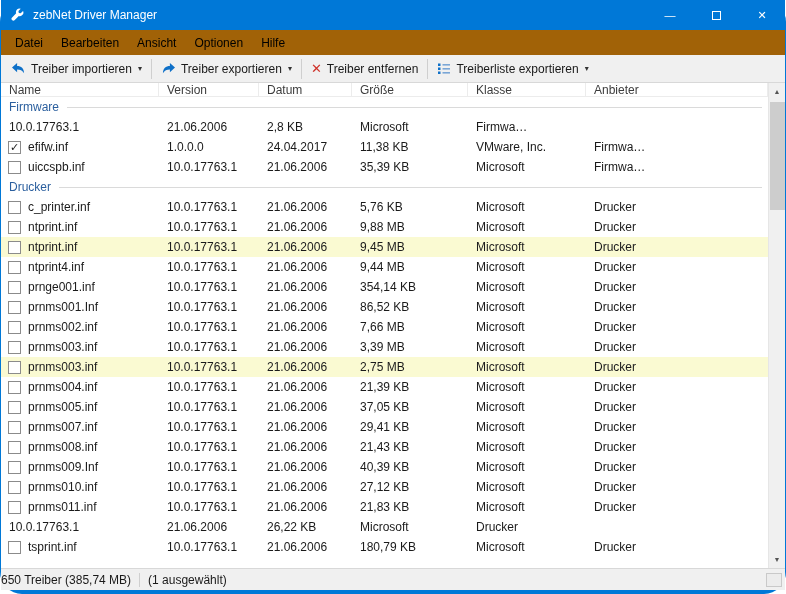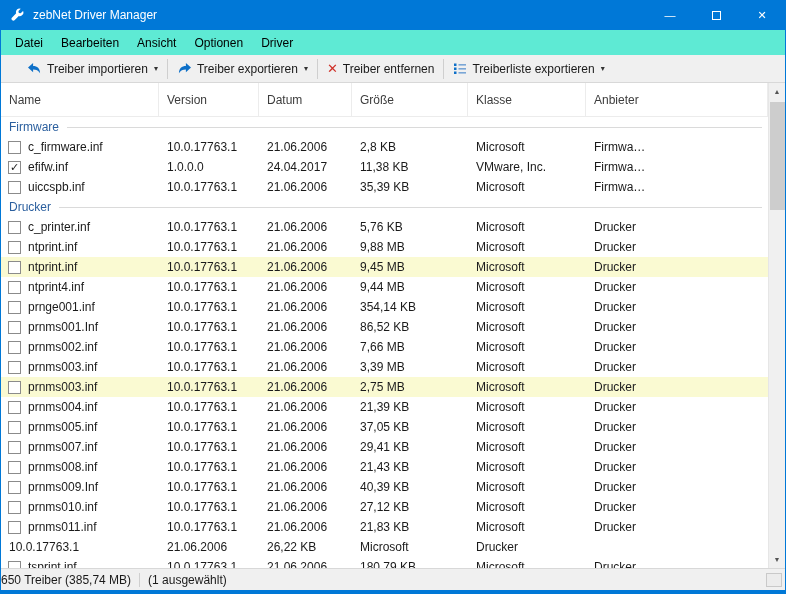--- a/index.html
+++ b/index.html
@@ -2,47 +2,47 @@
 <html><head>
 <meta charset="utf-8">
 <style>
   * { box-sizing: border-box; }
   html, body { margin:0; padding:0; width:786px; height:594px; overflow:hidden; }
   body { font-family:"Liberation Sans","DejaVu Sans",sans-serif; font-size:12px; color:#1a1a1a; }
 
   .window {
     width:786px; height:594px;
     border-left:1px solid #0078D7; border-right:1px solid #0078D7; border-bottom:4px solid #0078D7;
-    display:flex; flex-direction:column; background:#fff;
+    display:flex; flex-direction:column; background:#fff;border-radius:22px;
   }
 
   
   .titlebar { height:30px; flex:0 0 auto; background:#0078D7; color:#fff; display:flex; align-items:center; }
   .title-icon { width:15px; height:15px; margin:0 8px 0 9px; flex:0 0 auto; }
   .title-text { font-size:12px; white-space:nowrap; }
   .win-controls { margin-left:auto; display:flex; height:100%; }
   .win-btn { width:46px; height:100%; display:flex; align-items:center; justify-content:center; color:#fff; font-size:11px; cursor:default; }
   .max-box { width:9px; height:9px; border:1px solid #fff; display:inline-block; }
 
   
-  .menubar { height:25px; flex:0 0 auto; background:#5eead4; display:flex; align-items:flex-start; padding-left:5px; }
+  .menubar { height:25px; flex:0 0 auto; background:#a16207; display:flex; align-items:flex-start; padding-left:5px; }
   .menu-item { padding:0 9px; height:100%; display:flex; align-items:center; color:#000; }
 
   
-  .toolbar { height:28px; flex:0 0 auto; background:#f0f0f0; border-bottom:1px solid #d8d8d8; display:flex; align-items:center; padding-left:20px; }
+  .toolbar { height:28px; flex:0 0 auto; background:#f0f0f0; border-bottom:1px solid #d8d8d8; display:flex; align-items:center; padding-left:4px; }
   .tool-btn { display:flex; align-items:center; gap:5px; padding:0 6px; height:24px; white-space:nowrap; }
   .caret { font-size:8px; color:#333; margin-left:1px; }
   .tool-sep { width:1px; height:20px; background:#cfcfcf; margin:0 3px; flex:0 0 auto; }
   .x-icon { color:#cf3028; font-weight:bold; font-size:13px; line-height:1; }
 
   
   .body-area { flex:1; display:flex; overflow:hidden; background:#fff; }
   .content { flex:1; display:flex; flex-direction:column; overflow:hidden; }
 
-  .colheader { height:34px; flex:0 0 auto; display:grid; grid-template-columns:158px 100px 93px 116px 118px 1fr; border-bottom:1px solid #ececec; background:#fff; }
+  .colheader { height:14px; flex:0 0 auto; display:grid; grid-template-columns:158px 100px 93px 116px 118px 1fr; border-bottom:1px solid #ececec; background:#fff; }
   .hcell { display:flex; align-items:center; padding-left:8px; color:#3c3c3c; border-right:1px solid #ececec; white-space:nowrap; overflow:hidden; }
 
   .list { flex:1; overflow:hidden; background:#fff; }
 
   .group-row { height:20px; display:flex; align-items:center; padding-left:8px; }
   .group-label { color:#2b5f9e; white-space:nowrap; }
   .group-line { flex:1; height:1px; background:#dadada; margin:0 6px 0 8px; }
 
   .list-row { height:20px; display:grid; grid-template-columns:158px 100px 93px 116px 118px 1fr; align-items:center; }
   .list-row.hl { background:#fafad2; }
@@ -82,21 +82,21 @@
           <span>✕</span>
         </span>
     </div>
   </div>
 
   <div class="menubar">
     <span class="menu-item">Datei</span>
     <span class="menu-item">Bearbeiten</span>
     <span class="menu-item">Ansicht</span>
     <span class="menu-item">Optionen</span>
-    <span class="menu-item">Driver</span>
+    <span class="menu-item">Hilfe</span>
   </div>
 
   <div class="toolbar">
     <span class="tool-btn">
       <svg width="15" height="13" viewBox="0 0 16 14">
         <path d="M6.5 1 L6.5 4.2 C11 4.2 13.8 6.5 14 12 C12.2 8.8 9.8 8 6.5 8 L6.5 11 L1 6 Z" fill="#0e70c8"></path>
       </svg>
       <span>Treiber importieren</span>
       <span class="caret">▾</span>
     </span>
@@ -137,24 +137,20 @@
         <span class="hcell">Größe</span>
         <span class="hcell">Klasse</span>
         <span class="hcell">Anbieter</span>
       </div>
       <div class="list">
           <div class="group-row">
             <span class="group-label">Firmware</span>
             <span class="group-line"></span>
           </div>
           <div class="list-row">
-            <span class="cell name-cell">
-              <span class="checkbox"></span>
-              <span class="fname">c_firmware.inf</span>
-            </span>
             <span class="cell">10.0.17763.1</span>
             <span class="cell">21.06.2006</span>
             <span class="cell">2,8 KB</span>
             <span class="cell">Microsoft</span>
             <span class="cell">Firmwa…</span>
           </div>
           <div class="list-row">
             <span class="cell name-cell">
               <span class="checkbox">✓</span>
               <span class="fname">efifw.inf</span>

